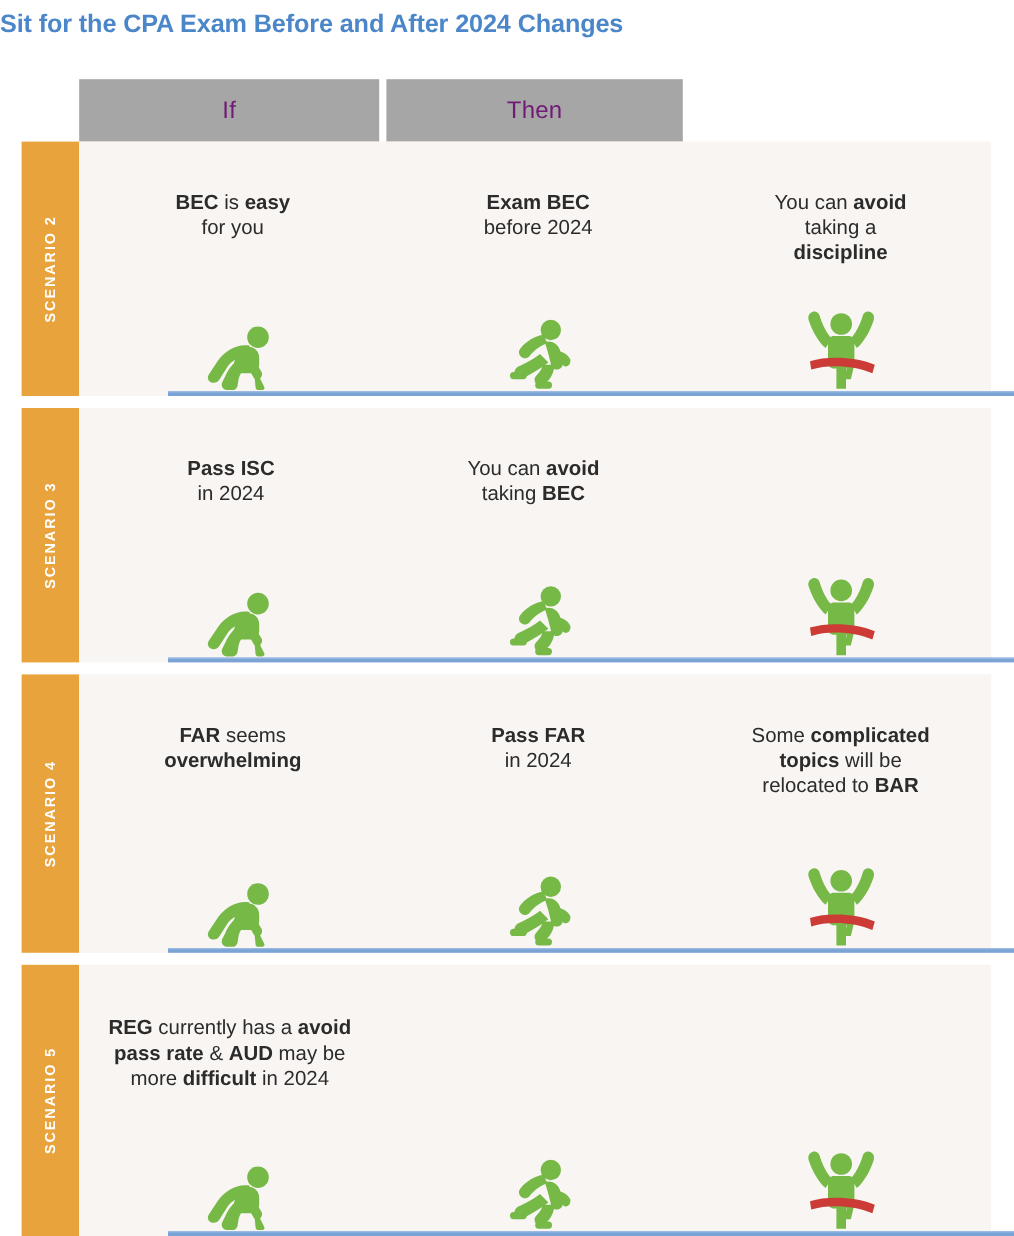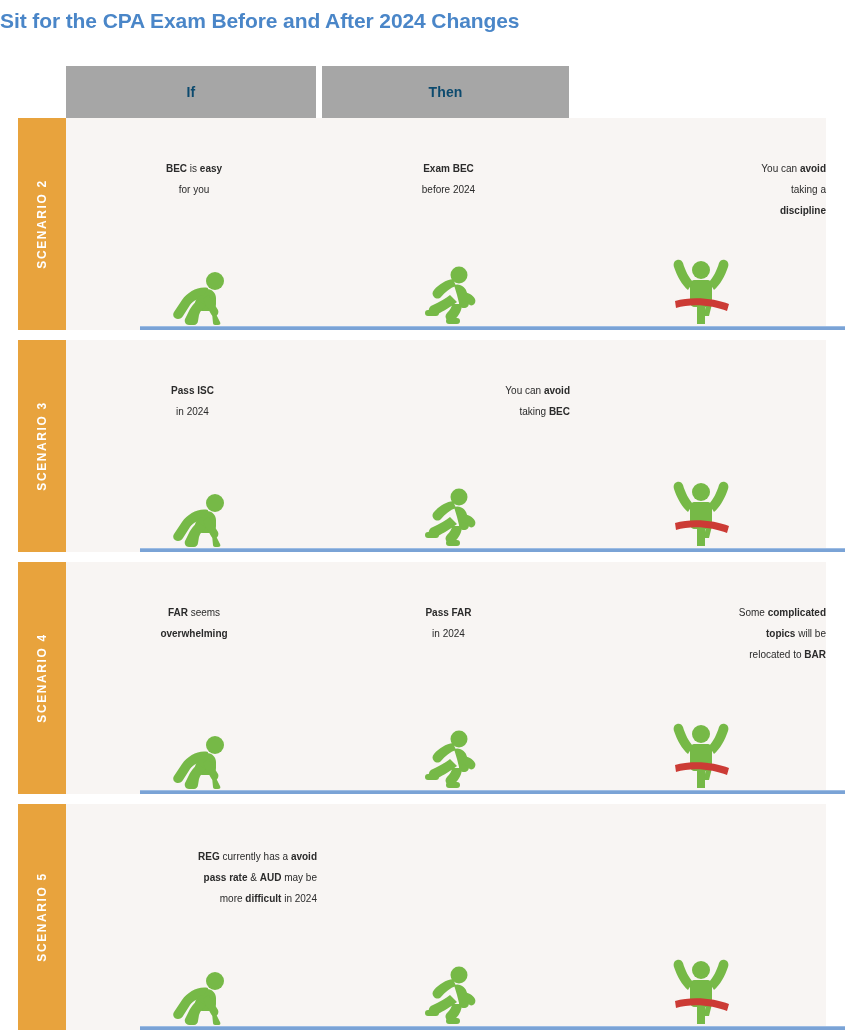--- a/index.html
+++ b/index.html
@@ -33,23 +33,23 @@
   .header-row {
     position: absolute;
     top: 66px;
     left: 66px;
     width: 758px;
     height: 52px;
     display: flex;
   }
   .header-cell {
     background: #a6a6a6;
-    color: #0c4a6e;
-    font-size: 14px;
-    font-weight: bold;
+    color: #701a75;
+    font-size: 20px;
+    font-weight: normal;
     display: flex;
     align-items: center;
     justify-content: center;
     letter-spacing: 0.2px;
   }
   .hc-if     { width: 250px; }
   .hc-gap    { width: 6px; background: transparent; }
   .hc-then   { width: 247px; }
   .hc-because{ width: 249px; }
 
@@ -88,28 +88,28 @@
   }
   .cells {
     position: absolute;
     left: 0;
     top: 0;
     width: 760px;
     display: flex;
   }
   .cell {
     text-align: center;
-    font-size: 10px;
+    font-size: 17px;
     color: #2b2b2b;
     line-height: 21px;
   }
   .cell b { font-weight: bold; }
   .c-if      { width: 256px; }
   .c-then    { width: 253px; }
-  .c-because { width: 251px; text-align: right; }
+  .c-because { width: 251px; }
 
   
   .track-line {
     position: absolute;
     left: 74px;
     width: 706px;
     height: 3px;
     background: #7aa3d6;
     border-top: 1px solid #9dbce3;
   }

